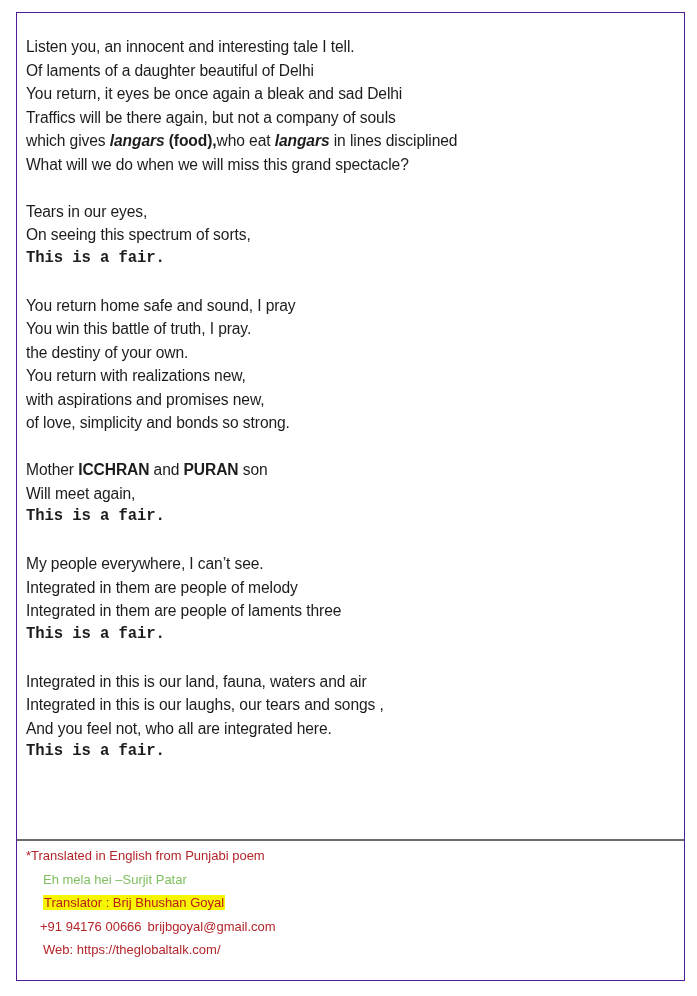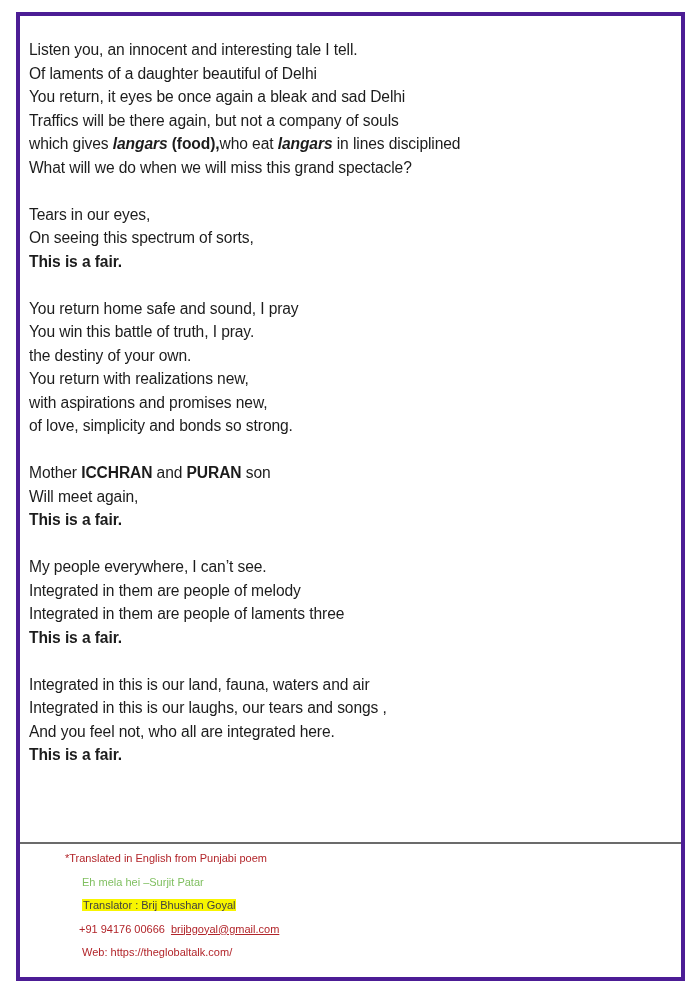--- a/index.html
+++ b/index.html
@@ -14,74 +14,73 @@
       overflow: hidden;
       font-family: "Liberation Sans", "DejaVu Sans", sans-serif;
       color: #1c1c1c;
     }
     .frame {
       position: absolute;
       left: 16px;
       top: 12px;
       width: 669px;
       height: 969px;
-      border: 4px solid #4c1d95;
+      border: 1px solid #4c1d95;
       box-sizing: border-box;
       background: #ffffff;
     }
     .poem {
       position: absolute;
       left: 9px;
       top: 22px;
       right: 10px;
     }
     .stanza {
       margin: 0 0 23.5px 0;
     }
     .line {
       font-size: 15.6px;
       line-height: 23.5px;
       height: 23.5px;
       white-space: nowrap;
       letter-spacing: -0.1px;
     }
-    .line.refrain { font-weight: bold; }
+    .line.refrain { font-weight: bold; font-family: Liberation Mono, monospace; }
     .bi { font-weight: bold; font-style: italic; }
     .b { font-weight: bold; }
     .divider {
       position: absolute;
       left: 0;
       right: 0;
       top: 826px;
       height: 0;
       border-top: 2px solid #6b6b6b;
     }
     .credits {
       position: absolute;
       left: 9px;
       top: 831px;
       right: 10px;
     }
     .cline {
-      font-size: 11px;
+      font-size: 13px;
       line-height: 23.5px;
       height: 23.5px;
       white-space: nowrap;
-      margin-left: 36px;
     }
     .note { color: #b2252a; }
     .title-line { color: #7fbf5f; padding-left: 17px; }
     .translator { padding-left: 17px; }
     .translator span {
       background: #f8f500;
-      color: #404040;
+      color: #b91c1c;
       padding: 0 1px;
     }
     .contact { color: #b2252a; padding-left: 14px; }
-    .contact .email { text-decoration: underline; margin-left: 6px; }
+    .contact .email { margin-left: 6px; }
     .web { color: #b2252a; padding-left: 17px; }
   </style>
 </head>
 <body>
 
 <div class="frame">
   <div class="poem">
 
     <div class="stanza">
       <div class="line">Listen you, an innocent and interesting tale I tell.</div>

